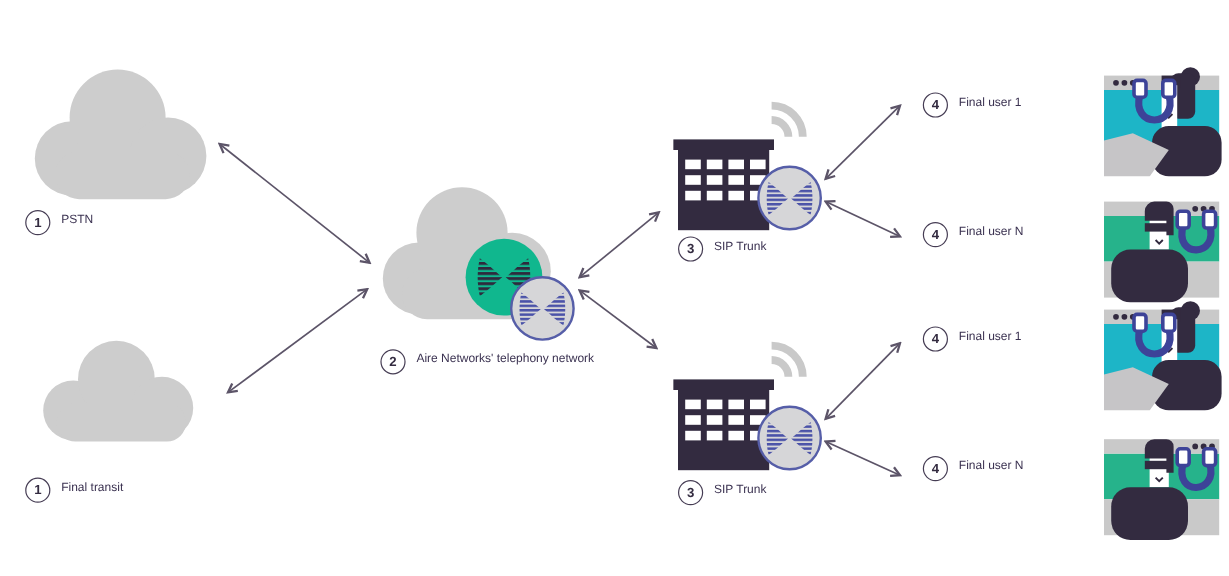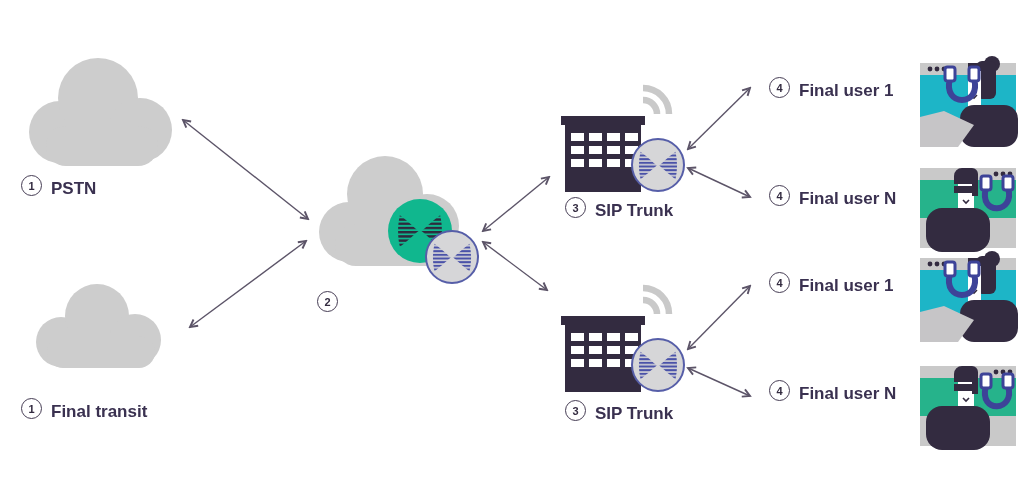--- a/index.html
+++ b/index.html
@@ -7,21 +7,21 @@
           font-family:"Liberation Sans",sans-serif;overflow:hidden;}
   .abs{position:absolute;}
   svg{display:block;}
   
   .arrows{position:absolute;left:0;top:0;width:1024px;height:480px;pointer-events:none;}
   
   .node-label{position:absolute;display:flex;align-items:flex-start;gap:9px;}
   .step{box-sizing:border-box;width:21px;height:21px;border:1.7px solid #463d54;border-radius:50%;
         display:flex;align-items:center;justify-content:center;
         font-size:11px;font-weight:bold;color:#332b40;flex:0 0 auto;background:transparent;}
-  .lbl{font-size:17px;font-weight:bold;color:#3a3150;line-height:1.25;padding-top:3px;}
+  .lbl{font-size:10px;font-weight:normal;color:#3a3150;line-height:1.25;padding-top:3px;}
   .lbl.wrap{width:175px;}
   
   .teal-circle{position:absolute;width:64px;height:64px;border-radius:50%;background:#10b78e;
                display:flex;align-items:center;justify-content:center;}
   .badge{position:absolute;box-sizing:border-box;width:54px;height:54px;border-radius:50%;
          background:#d6d6d8;border:2px solid #565ea8;
          display:flex;align-items:center;justify-content:center;}
 </style>
 </head>
 <body>
@@ -159,20 +159,21 @@
   <div class="node-label" style="left:21px;top:175px">
     <span class="step">1</span>
     <span class="lbl">PSTN</span>
   </div>
   <div class="node-label" style="left:21px;top:398px">
     <span class="step">1</span>
     <span class="lbl">Final transit</span>
   </div>
   <div class="node-label" style="left:317px;top:291px">
     <span class="step">2</span>
+    <span class="lbl wrap">Aire Networks' telephony network</span>
   </div>
   <div class="node-label" style="left:565px;top:197px">
     <span class="step">3</span>
     <span class="lbl">SIP Trunk</span>
   </div>
   <div class="node-label" style="left:565px;top:400px">
     <span class="step">3</span>
     <span class="lbl">SIP Trunk</span>
   </div>
   <div class="node-label" style="left:769px;top:77px">

